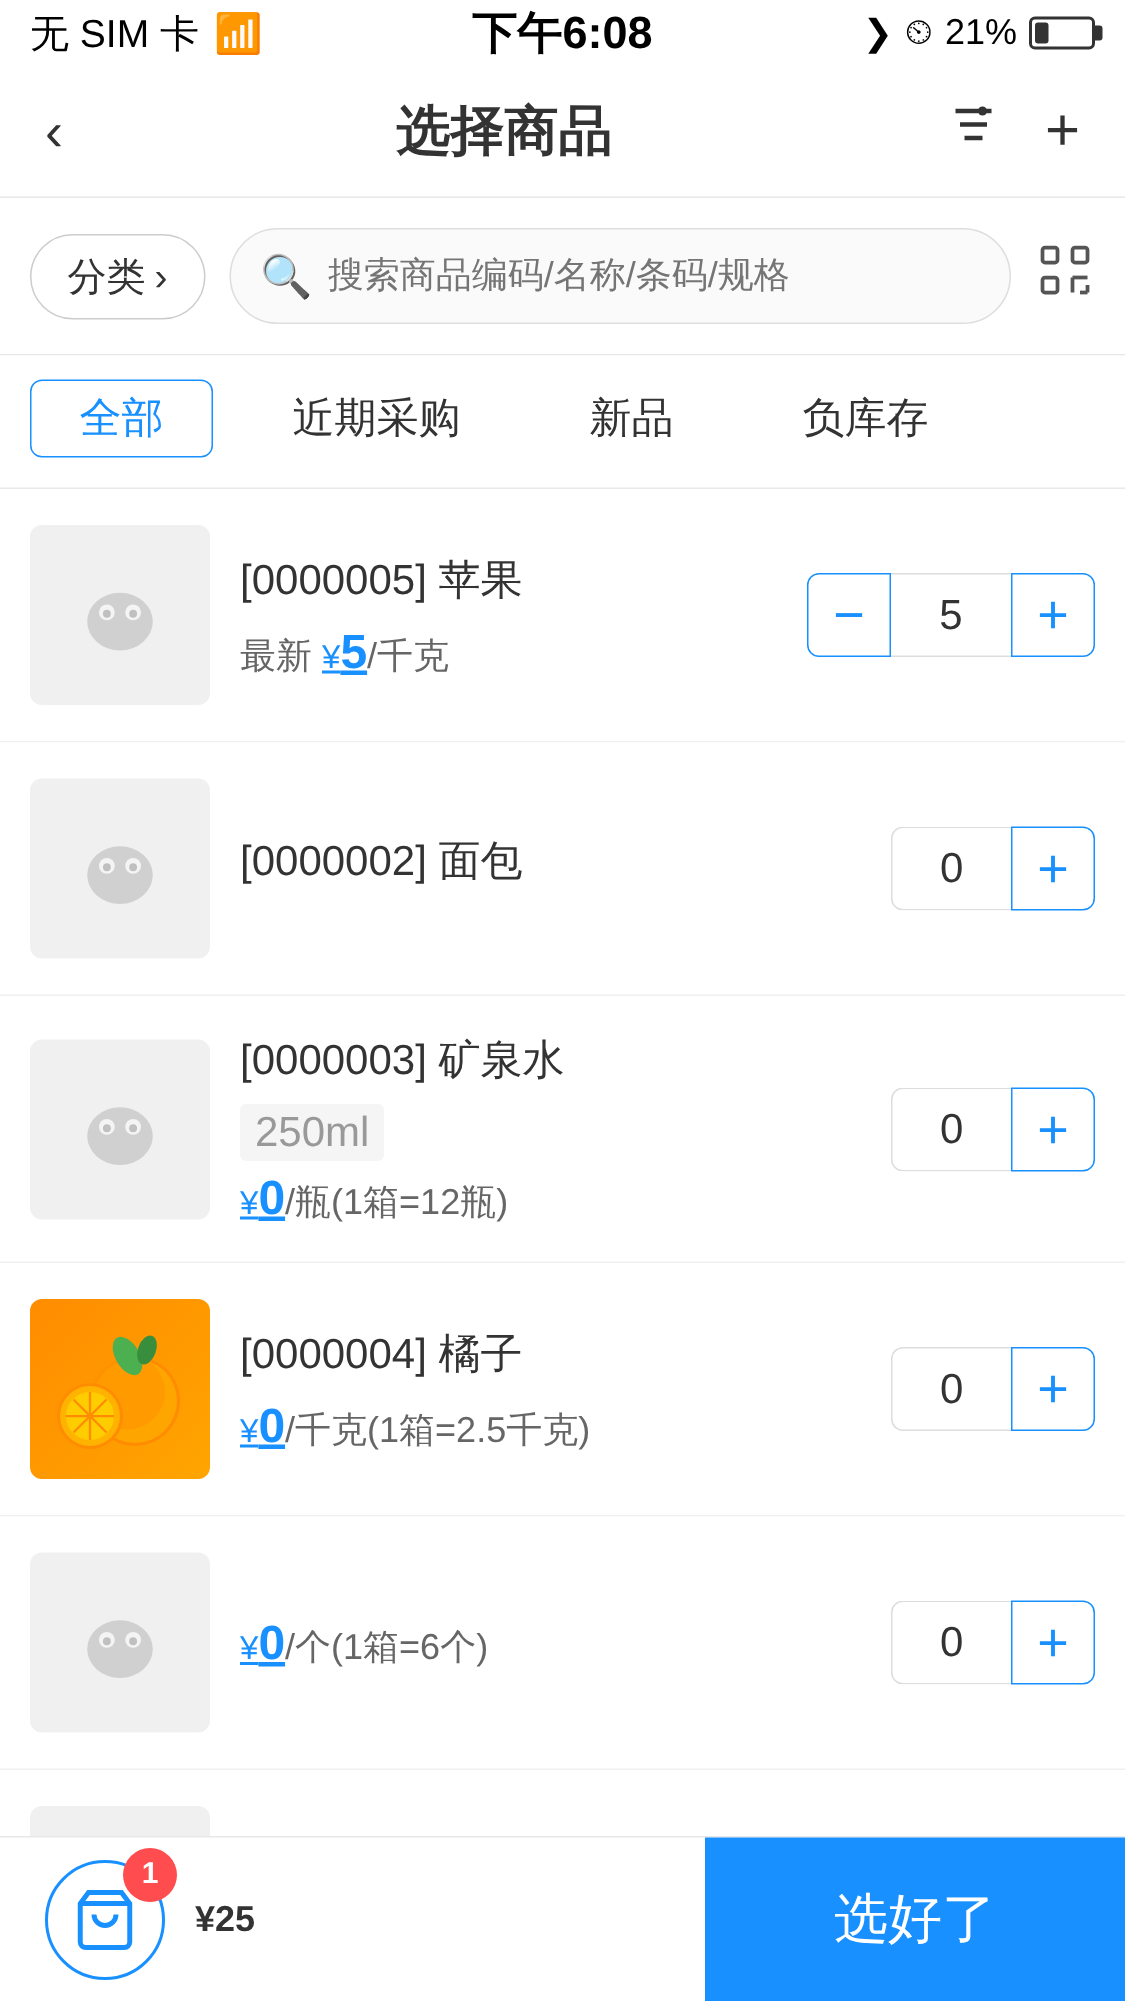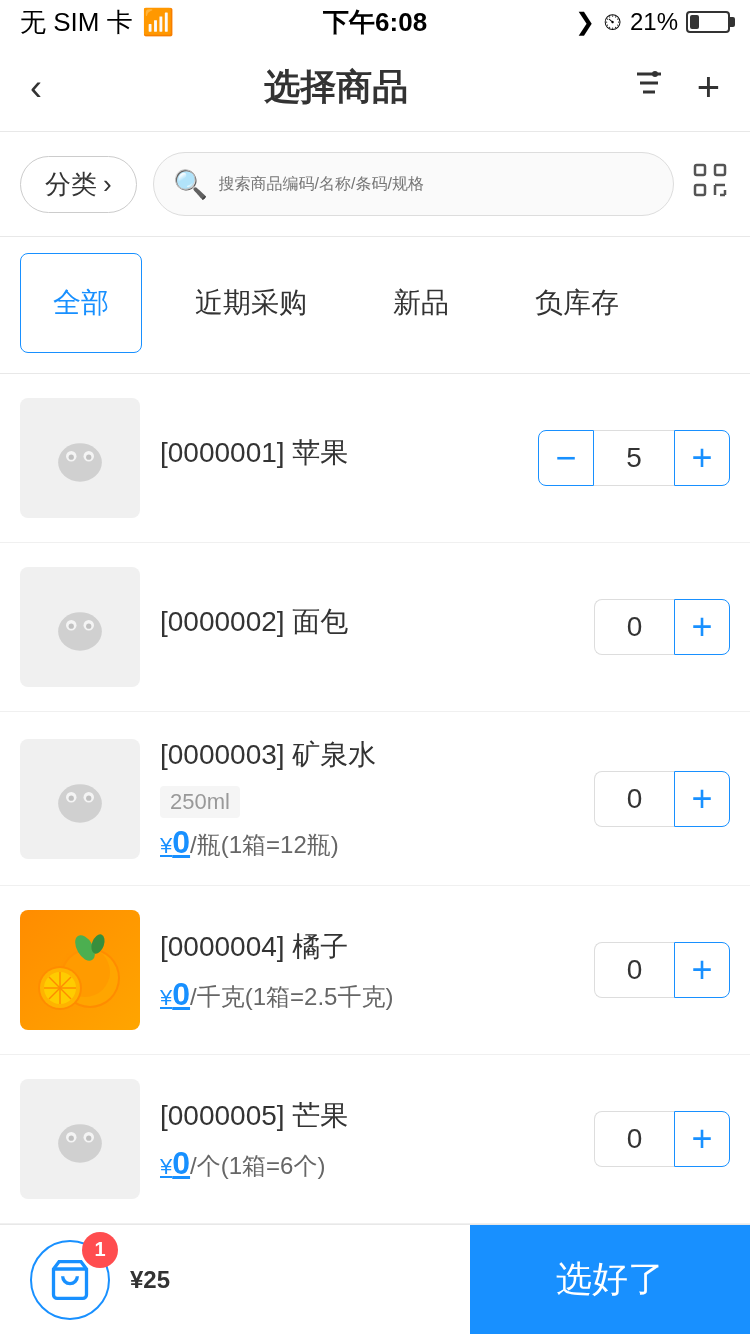--- a/index.html
+++ b/index.html
@@ -18,21 +18,21 @@
       background: #fff;
       height: 44px;
       display: flex;
       align-items: center;
       justify-content: space-between;
       padding: 0 20px;
       font-size: 26px;
       font-weight: 500;
     }
     .status-left { display: flex; align-items: center; gap: 10px; }
-    .status-center { font-size: 26px; font-weight: 600; }
+    .status-center { font-size: 30px; font-weight: 600; }
     .status-right { display: flex; align-items: center; gap: 8px; font-size: 24px; }
     .battery {
       width: 44px; height: 22px;
       border: 2px solid #333;
       border-radius: 4px;
       position: relative;
       display: inline-flex;
       align-items: center;
     }
     .battery::after {
@@ -106,42 +106,42 @@
       border-radius: 32px;
       display: flex;
       align-items: center;
       padding: 0 20px;
       gap: 10px;
       background: #fafafa;
     }
     .search-box input {
       border: none;
       background: transparent;
-      font-size: 16px;
+      font-size: 24px;
       color: #999;
       outline: none;
       flex: 1;
       width: 100%;
     }
     .scan-icon {
       font-size: 36px;
       color: #555;
       cursor: pointer;
     }
 
     
     .tab-bar {
       background: #fff;
       padding: 16px 20px 20px;
       display: flex;
       gap: 20px;
       border-bottom: 1px solid #e8e8e8;
     }
     .tab-item {
-      padding: 30px 32px;
+      padding: 6px 32px;
       border-radius: 8px;
       font-size: 28px;
       cursor: pointer;
       border: 1.5px solid transparent;
       color: #333;
       background: #fff;
     }
     .tab-item.active {
       border-color: #1890ff;
       color: #1890ff;
@@ -180,21 +180,21 @@
       flex: 1;
       min-width: 0;
     }
     .product-name {
       font-size: 28px;
       color: #333;
       font-weight: 500;
       margin-bottom: 10px;
     }
     .product-spec {
-      font-size: 22px;
+      font-size: 28px;
       color: #999;
       background: #f5f5f5;
       display: inline-block;
       padding: 3px 10px;
       border-radius: 4px;
       margin-bottom: 6px;
     }
     .product-price {
       font-size: 24px;
       color: #666;
@@ -419,21 +419,24 @@
           <ellipse cx="40" cy="45" rx="25" ry="22" fill="#888"></ellipse>
           <circle cx="30" cy="38" r="6" fill="#fff"></circle>
           <circle cx="50" cy="38" r="6" fill="#fff"></circle>
           <circle cx="30" cy="39" r="3" fill="#555"></circle>
           <circle cx="50" cy="39" r="3" fill="#555"></circle>
           <path d="M28 55 Q40 62 52 55" stroke="#888" stroke-width="2" fill="none"></path>
         </svg>
       </div>
     </div>
     <div class="product-info">
-      <div class="product-name">[0000001] 苹果</div>
+      <div class="product-name">[0000005] 苹果</div>
+      <div class="product-price">
+        最新 <span class="currency">¥</span><span class="price-val">5</span>/千克
+      </div>
     </div>
     <div class="quantity-control">
       <button class="qty-btn minus">−</button>
       <input class="qty-input" type="text" value="5" style="">
       <button class="qty-btn plus">+</button>
     </div>
   </div>
 
   <div class="product-item">
     <div class="product-img">
@@ -527,21 +530,20 @@
           <ellipse cx="40" cy="45" rx="25" ry="22" fill="#888"></ellipse>
           <circle cx="30" cy="38" r="6" fill="#fff"></circle>
           <circle cx="50" cy="38" r="6" fill="#fff"></circle>
           <circle cx="30" cy="39" r="3" fill="#555"></circle>
           <circle cx="50" cy="39" r="3" fill="#555"></circle>
           <path d="M28 55 Q40 62 52 55" stroke="#888" stroke-width="2" fill="none"></path>
         </svg>
       </div>
     </div>
     <div class="product-info">
-      <div class="product-name">[0000005] 芒果</div>
       <div class="product-price">
         <span class="currency">¥</span><span class="price-val">0</span>/个(1箱=6个)
       </div>
     </div>
     <div class="quantity-control">
       <input class="qty-input" type="text" value="0" style="border-radius: 8px 0px 0px 8px; border-left: 1.5px solid rgb(221, 221, 221);">
       <button class="qty-btn plus">+</button>
     </div>
   </div>
 

